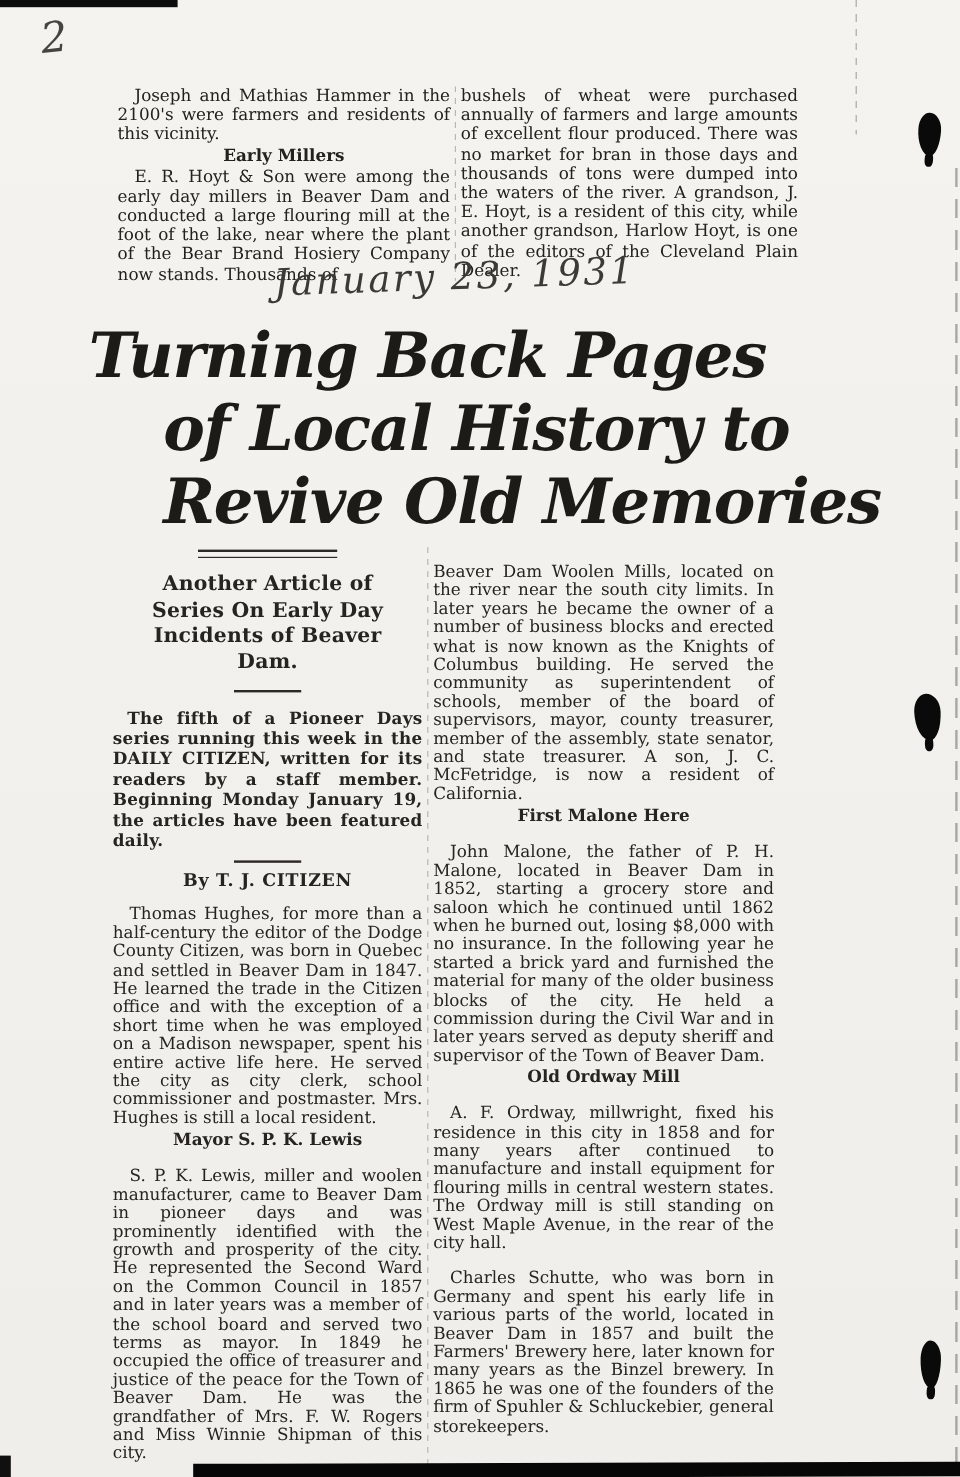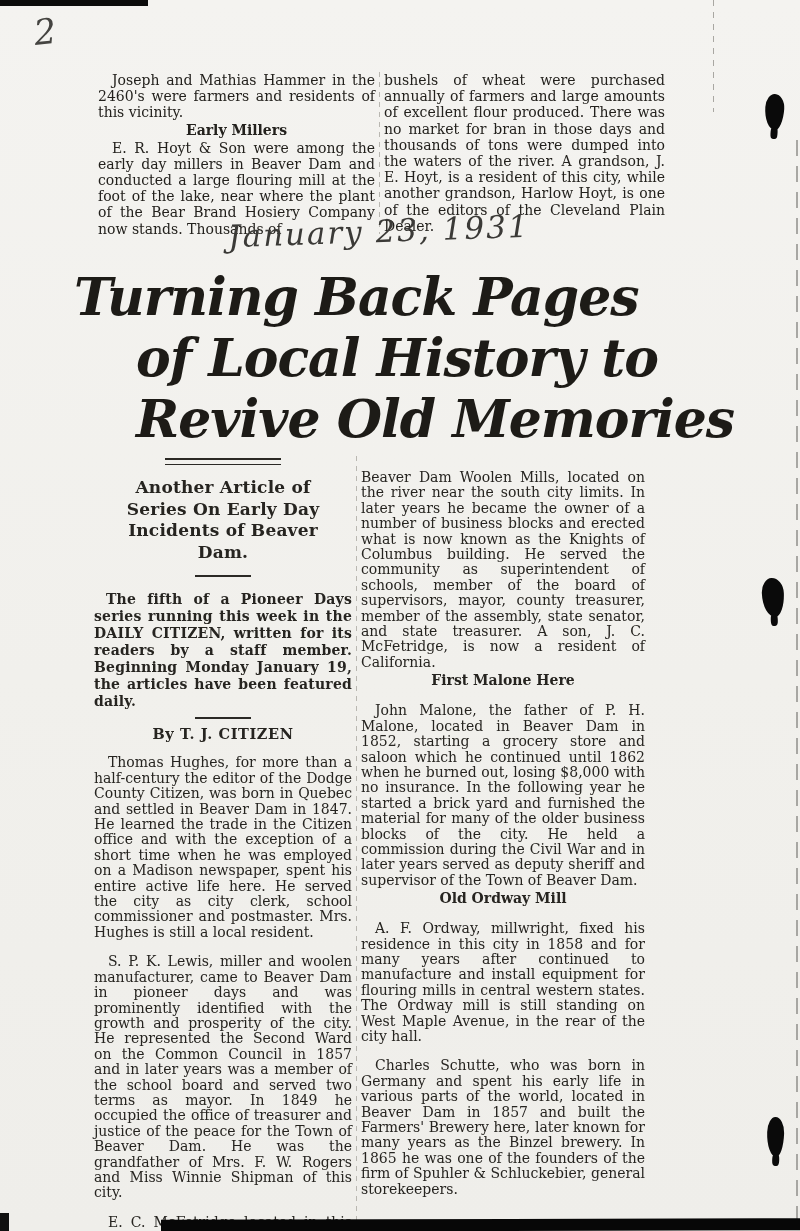--- a/index.html
+++ b/index.html
@@ -74,21 +74,21 @@
 <div id="page">
 
   <div class="bar-topleft"></div>
   <div class="fold-line-top"></div>
   <div class="edge-line-right"></div>
 
   <div class="pagenum">2</div>
 
   <div class="top-clipping">
     <div class="tcol tcol-left">
-      <p class="ind">Joseph and Mathias Hammer in the 2460's were farmers and residents of this vicinity.</p>
+      <p class="ind">Joseph and Mathias Hammer in the 2100's were farmers and residents of this vicinity.</p>
       <div class="subhead">Early Millers</div>
       <p class="ind">E. R. Hoyt &amp; Son were among the early day millers in Beaver Dam and conducted a large flouring mill at the foot of the lake, near where the plant of the Bear Brand Hosiery Company now stands. Thousands of</p>
     </div>
     <div class="vdiv"></div>
     <div class="tcol tcol-right">
       <p class="noind">bushels of wheat were purchased annually of farmers and large amounts of excellent flour produced. There was no market for bran in those days and thousands of tons were dumped into the waters of the river. A grandson, J. E. Hoyt, is a resident of this city, while another grandson, Harlow Hoyt, is one of the editors of the Cleveland Plain Dealer.</p>
     </div>
   </div>
 
   <div class="hand-date">January 23, 1931</div>
@@ -102,20 +102,21 @@
   <div class="main-article">
 
     <div class="mcol mcol-left">
       <div class="rule-long"></div>
       <h2 class="series-heading">Another Article of Series On Early Day Incidents of Beaver Dam.</h2>
       <div class="rule-short"></div>
       <p class="series-intro">The fifth of a Pioneer Days series running this week in the DAILY CITIZEN, written for its readers by a staff member. Beginning Monday January 19, the articles have been featured daily.</p>
       <div class="rule-short"></div>
       <div class="byline">By T. J. CITIZEN</div>
       <p class="ind">Thomas Hughes, for more than a half-century the editor of the Dodge County Citizen, was born in Quebec and settled in Beaver Dam in 1847. He learned the trade in the Citizen office and with the exception of a short time when he was employed on a Madison newspaper, spent his entire active life here. He served the city as city clerk, school commissioner and postmaster. Mrs. Hughes is still a local resident.</p>
+      <div class="subhead">Mayor S. P. K. Lewis</div>
       <p class="ind">S. P. K. Lewis, miller and woolen manufacturer, came to Beaver Dam in pioneer days and was prominently identified with the growth and prosperity of the city. He represented the Second Ward on the Common Council in 1857 and in later years was a member of the school board and served two terms as mayor. In 1849 he occupied the office of treasurer and justice of the peace for the Town of Beaver Dam. He was the grandfather of Mrs. F. W. Rogers and Miss Winnie Shipman of this city.</p>
       <p class="ind">E. C. McFetridge located in this city in 1858 where he practiced law with Hon. A. Scott Sloan until 18 when he became identified with th</p>
     </div>
 
     <div class="vdiv"></div>
 
     <div class="mcol mcol-right">
       <p class="noind">Beaver Dam Woolen Mills, located on the river near the south city limits. In later years he became the owner of a number of business blocks and erected what is now known as the Knights of Columbus building. He served the community as superintendent of schools, member of the board of supervisors, mayor, county treasurer, member of the assembly, state senator, and state treasurer. A son, J. C. McFetridge, is now a resident of California.</p>
       <div class="subhead">First Malone Here</div>
       <p class="ind">John Malone, the father of P. H. Malone, located in Beaver Dam in 1852, starting a grocery store and saloon which he continued until 1862 when he burned out, losing $8,000 with no insurance. In the following year he started a brick yard and furnished the material for many of the older business blocks of the city. He held a commission during the Civil War and in later years served as deputy sheriff and supervisor of the Town of Beaver Dam.</p>

